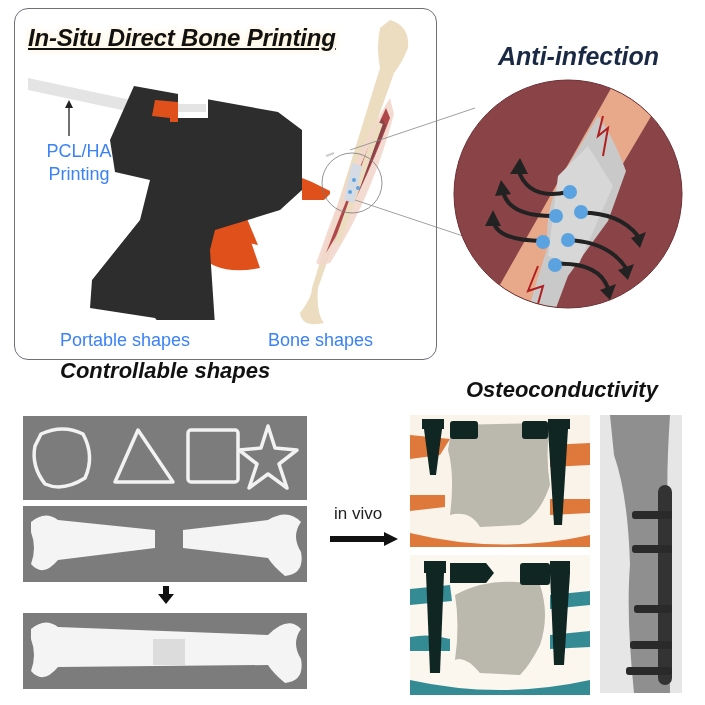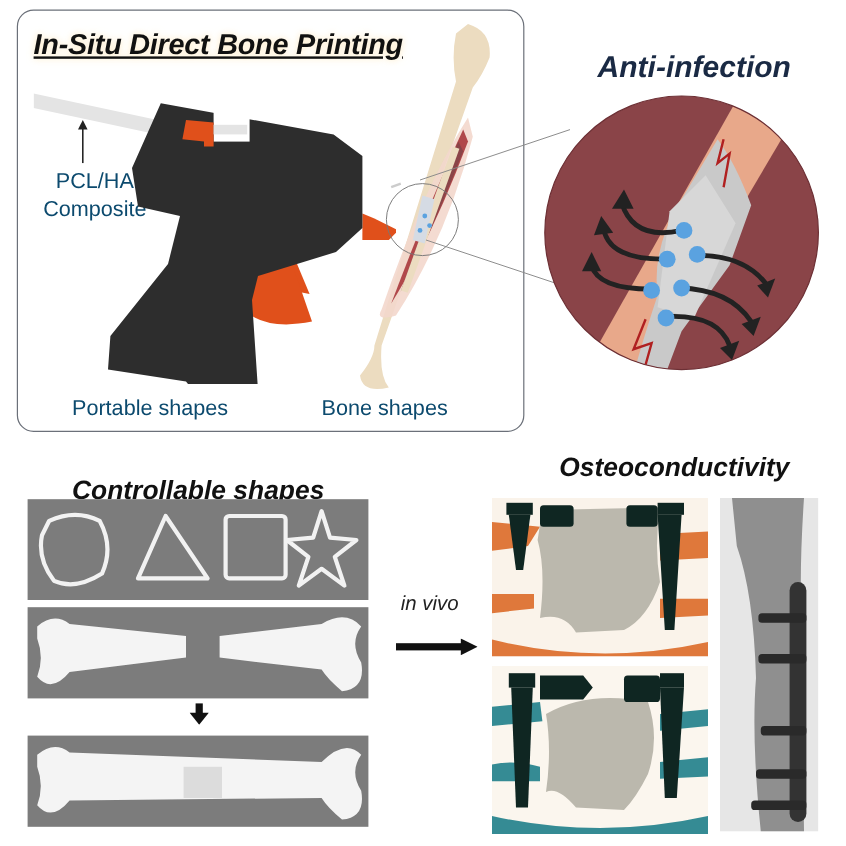--- a/index.html
+++ b/index.html
@@ -1,42 +1,42 @@
 <!DOCTYPE html>
 <html><head>
 <meta charset="utf-8">
 <style>
   html, body { margin:0; padding:0; background:#ffffff; }
   body { width:705px; height:705px; position:relative; overflow:hidden; font-family:"Liberation Sans", sans-serif; }
   .abs { position:absolute; }
   .top-box { left:14px; top:8px; width:423px; height:352px; border:1.5px solid #6b7079; border-radius:14px; box-sizing:border-box; background:#fff; }
   .title { font-weight:bold; font-style:italic; color:#111; }
   .main-title { left:28px; top:24px; font-size:24px; letter-spacing:-0.2px; text-shadow:0 0 6px rgba(255,220,150,0.6);text-decoration:underline; }
-  .label { font-size:18px; color:#0c4a6e; }
+  .label { font-size:18px; color:#3b82f6; }
   .section-title { font-size:22px; }
   .anti-title { left:498px; top:42px; font-size:25px; color:#1a2a44; }
   .photo { background:#7c7c7c; }
   svg { display:block; }
 </style>
 </head>
 <body>
 
 <div class="abs top-box"></div>
 <div class="abs title main-title">In-Situ Direct Bone Printing</div>
 
 <svg class="abs" style="left:28px;top:70px" width="160" height="60">
   <polygon points="0,8 150,40 150,52 0,20" fill="#e4e4e4"></polygon>
 </svg>
 <svg class="abs" style="left:64px;top:100px" width="10" height="36">
   <line x1="5" y1="4" x2="5" y2="36" stroke="#222" stroke-width="1.3"></line>
   <polygon points="1,8 5,0 9,8" fill="#222"></polygon>
 </svg>
 <div class="abs label" style="left:36px;top:140px;line-height:23px;text-align:center;width:86px">
   <div>PCL/HA</div>
-  <div>Composite</div>
+  <div>Printing</div>
 </div>
 
 <svg class="abs" style="left:80px;top:80px" width="250" height="240">
   <polygon points="222,98 232,102 252,112 244,120 222,120" fill="#e0501b"></polygon>
   <polygon points="140,110 152,160 178,165 155,110" fill="#e0501b"></polygon>
   <path d="M108,150 Q120,200 180,188 L160,130 Z" fill="#e0501b"></path>
   <path d="M54,6 L198,32 L222,50 L222,110 L200,130 L135,150 L130,170 L135,245 L85,250 L75,238 L10,228 L12,200 L60,140 L70,100 L35,92 L30,60 Z" fill="#2d2d2d"></path>
   <rect x="98" y="12" width="30" height="26" fill="#ffffff"></rect>
   <polygon points="75,20 98,22 98,42 90,42 90,38 72,36" fill="#e0501b"></polygon>
   <rect x="98" y="24" width="28" height="8" fill="#e4e4e4"></rect>
@@ -99,21 +99,21 @@
   <g fill="#5aa2e0">
     <circle cx="122" cy="116" r="7"></circle>
       <circle cx="108" cy="140" r="7"></circle>
       <circle cx="133" cy="136" r="7"></circle>
     <circle cx="95" cy="166" r="7"></circle>
       <circle cx="120" cy="164" r="7"></circle>
       <circle cx="107" cy="189" r="7"></circle>
   </g>
 </svg>
 
-<div class="abs title section-title" style="left:60px;top:396px">Controllable shapes</div>
+<div class="abs title section-title" style="left:60px;top:358px">Controllable shapes</div>
 <div class="abs photo" style="left:23px;top:416px;width:284px;height:84px">
   <svg width="284" height="84">
     <g fill="none" stroke="#f2f2f2" stroke-width="3.5" stroke-linejoin="round">
       <path d="M18,18 Q40,8 60,18 Q72,40 62,62 Q40,76 22,68 Q8,50 12,30 Z"></path>
       <polygon points="115,14 150,66 92,66"></polygon>
       <rect x="165" y="14" width="50" height="52" rx="3"></rect>
       <polygon points="245,10 252,32 274,34 256,48 264,72 245,58 226,72 234,48 216,34 238,32"></polygon>
     </g>
   </svg>
 </div>
@@ -129,21 +129,21 @@
   <rect x="5" y="0" width="6" height="9" fill="#111"></rect>
     <polygon points="0,8 16,8 8,18" fill="#111"></polygon>
 </svg>
 <div class="abs photo" style="left:23px;top:613px;width:284px;height:76px">
   <svg width="284" height="76">
     <path d="M8,16 Q22,4 35,14 L245,22 Q265,2 278,16 Q268,30 278,46 Q282,68 262,70 Q250,60 245,52 L35,54 Q20,72 8,58 Q14,42 8,26 Z" fill="#f4f4f4"></path>
     <rect x="130" y="26" width="32" height="26" fill="#dcdcdc"></rect>
   </svg>
 </div>
 
-<div class="abs" style="left:334px;top:493px;font-size:17px;font-style:italic;color:#222">in vivo</div>
+<div class="abs" style="left:334px;top:504px;font-size:17px;color:#222">in vivo</div>
 <svg class="abs" style="left:330px;top:532px" width="68" height="14">
   <rect x="0" y="4" width="56" height="6" fill="#111"></rect>
     <polygon points="54,0 68,7 54,14" fill="#111"></polygon>
 </svg>
 
 <div class="abs title section-title" style="left:466px;top:377px">Osteoconductivity</div>
 
 <svg class="abs" style="left:410px;top:415px" width="180" height="132">
   <rect width="180" height="132" fill="#faf3ea"></rect>
   <path d="M0,20 L40,24 L30,40 L0,44 Z M0,80 L35,80 L35,92 L0,96 Z M0,118 Q90,140 180,120 L180,132 L0,132 Z M140,30 L180,28 L180,50 L140,52 Z M140,84 L180,84 L180,98 L140,100 Z" fill="#d9621c" opacity="0.85"></path>

